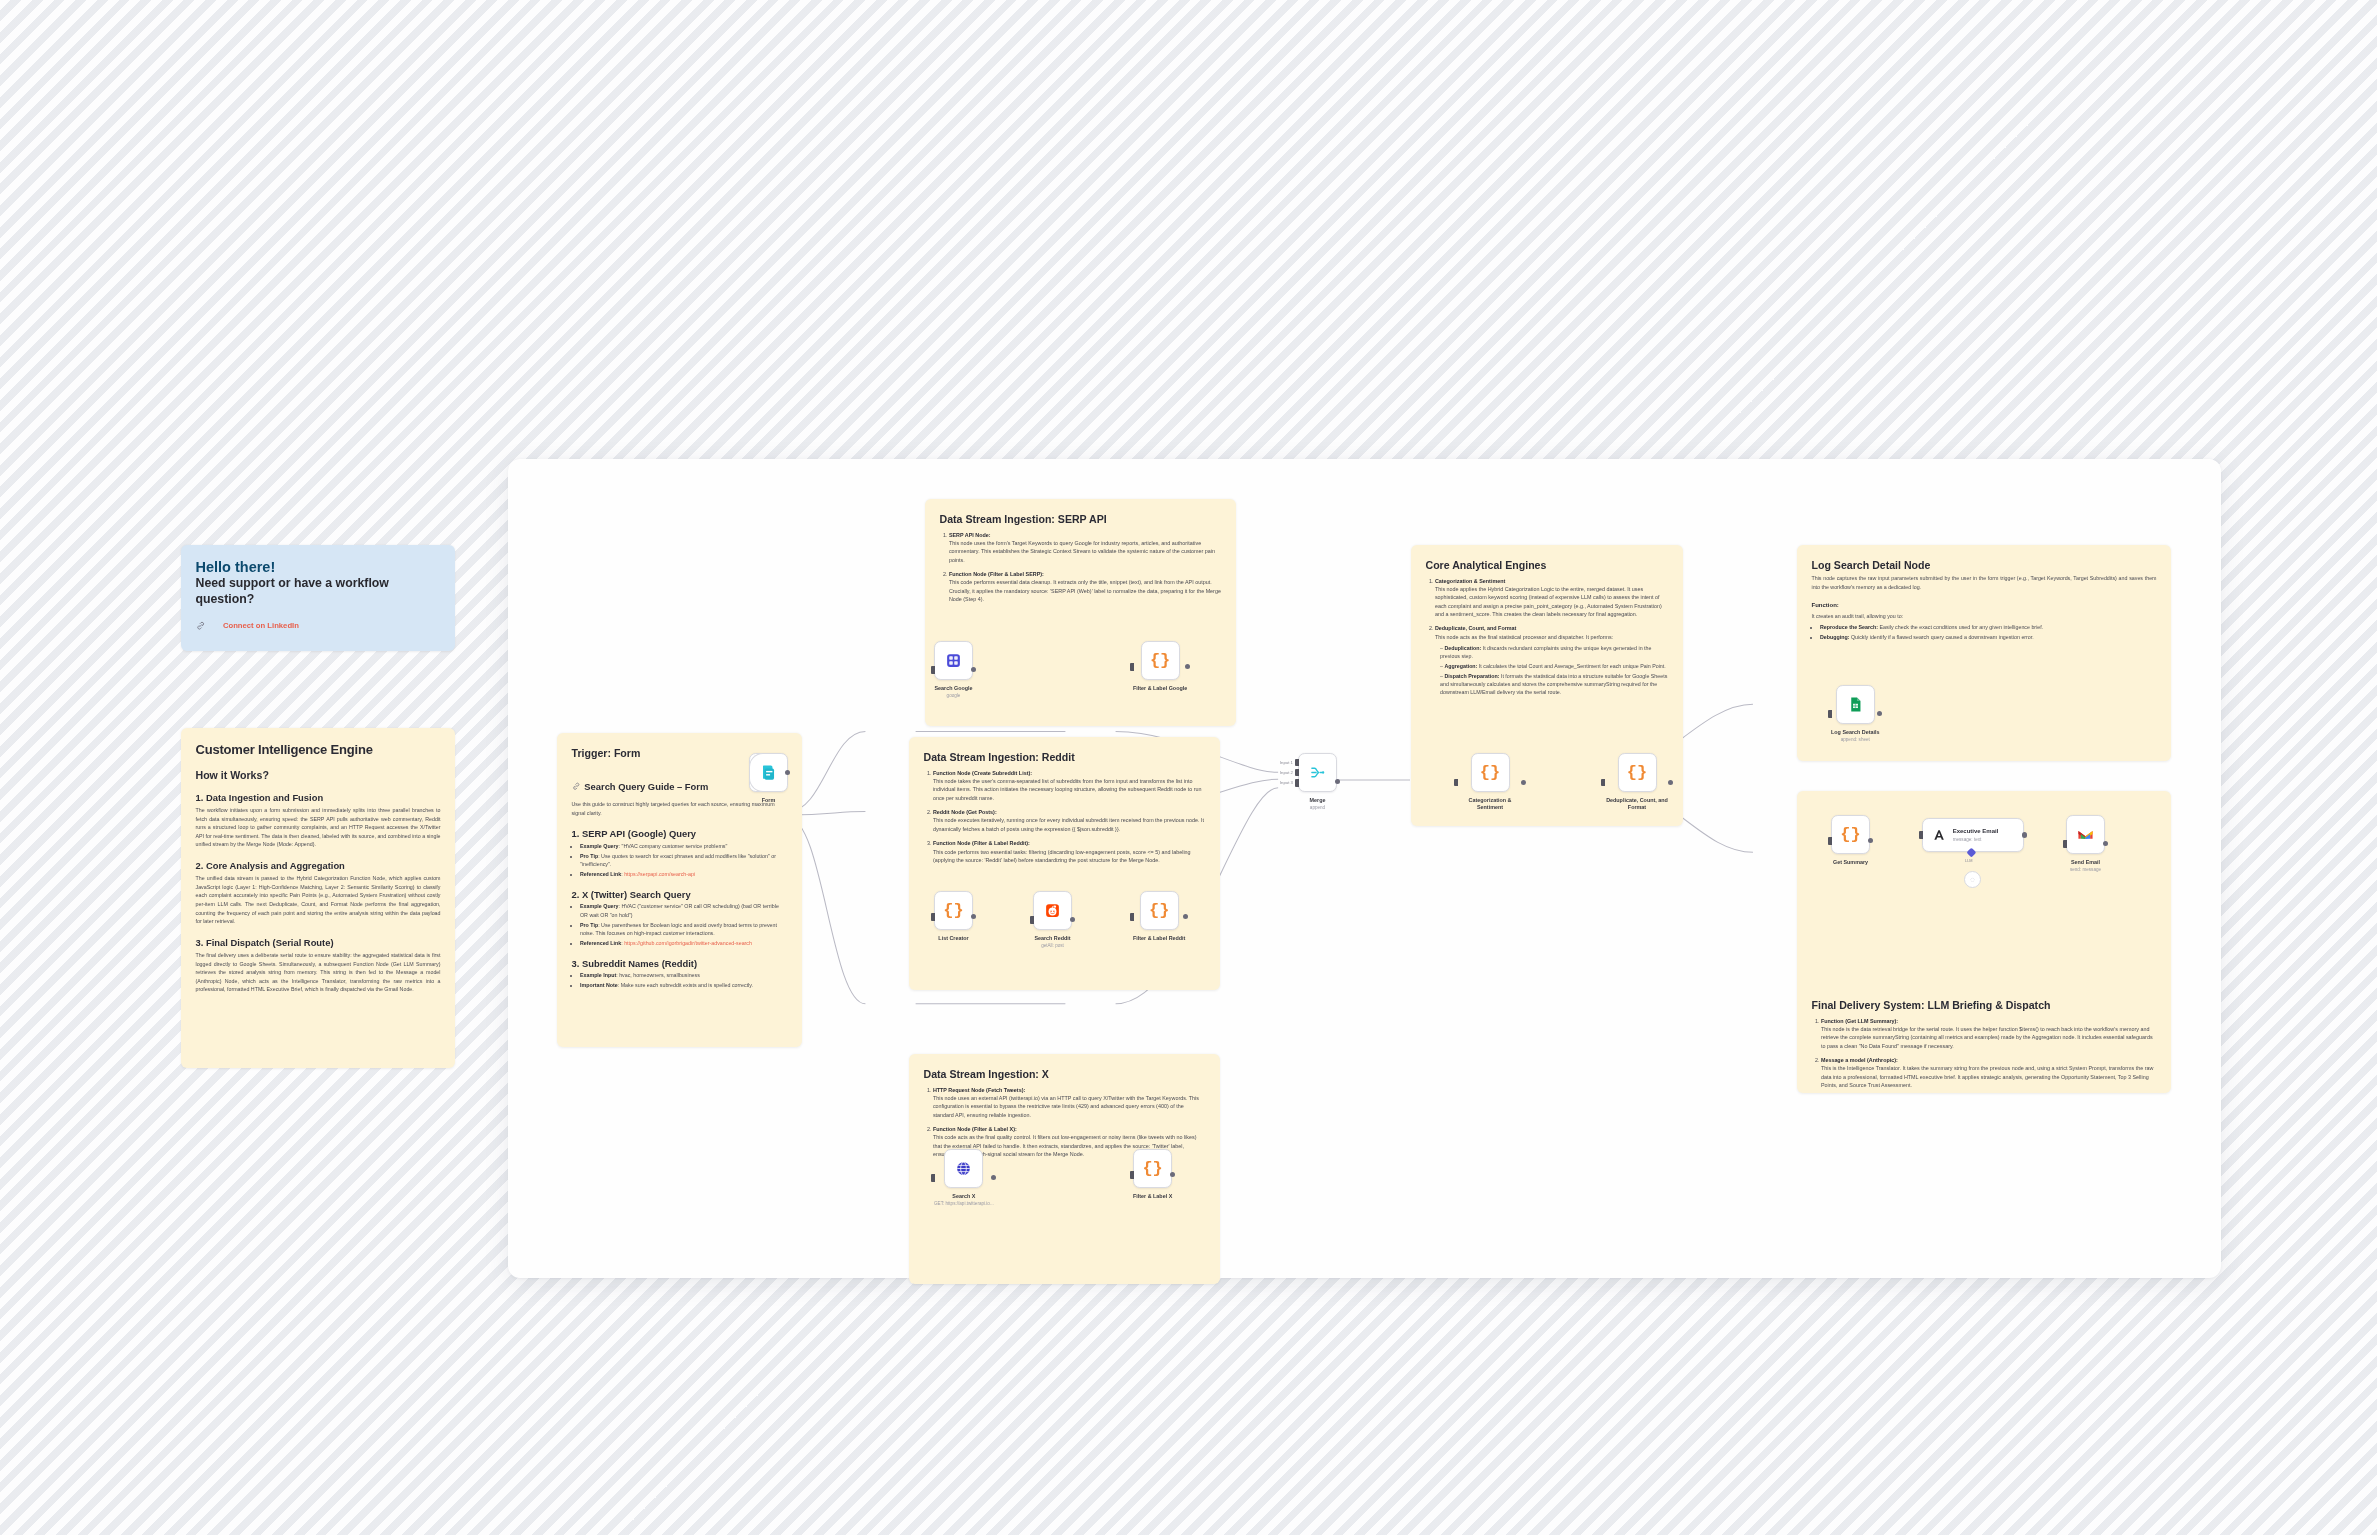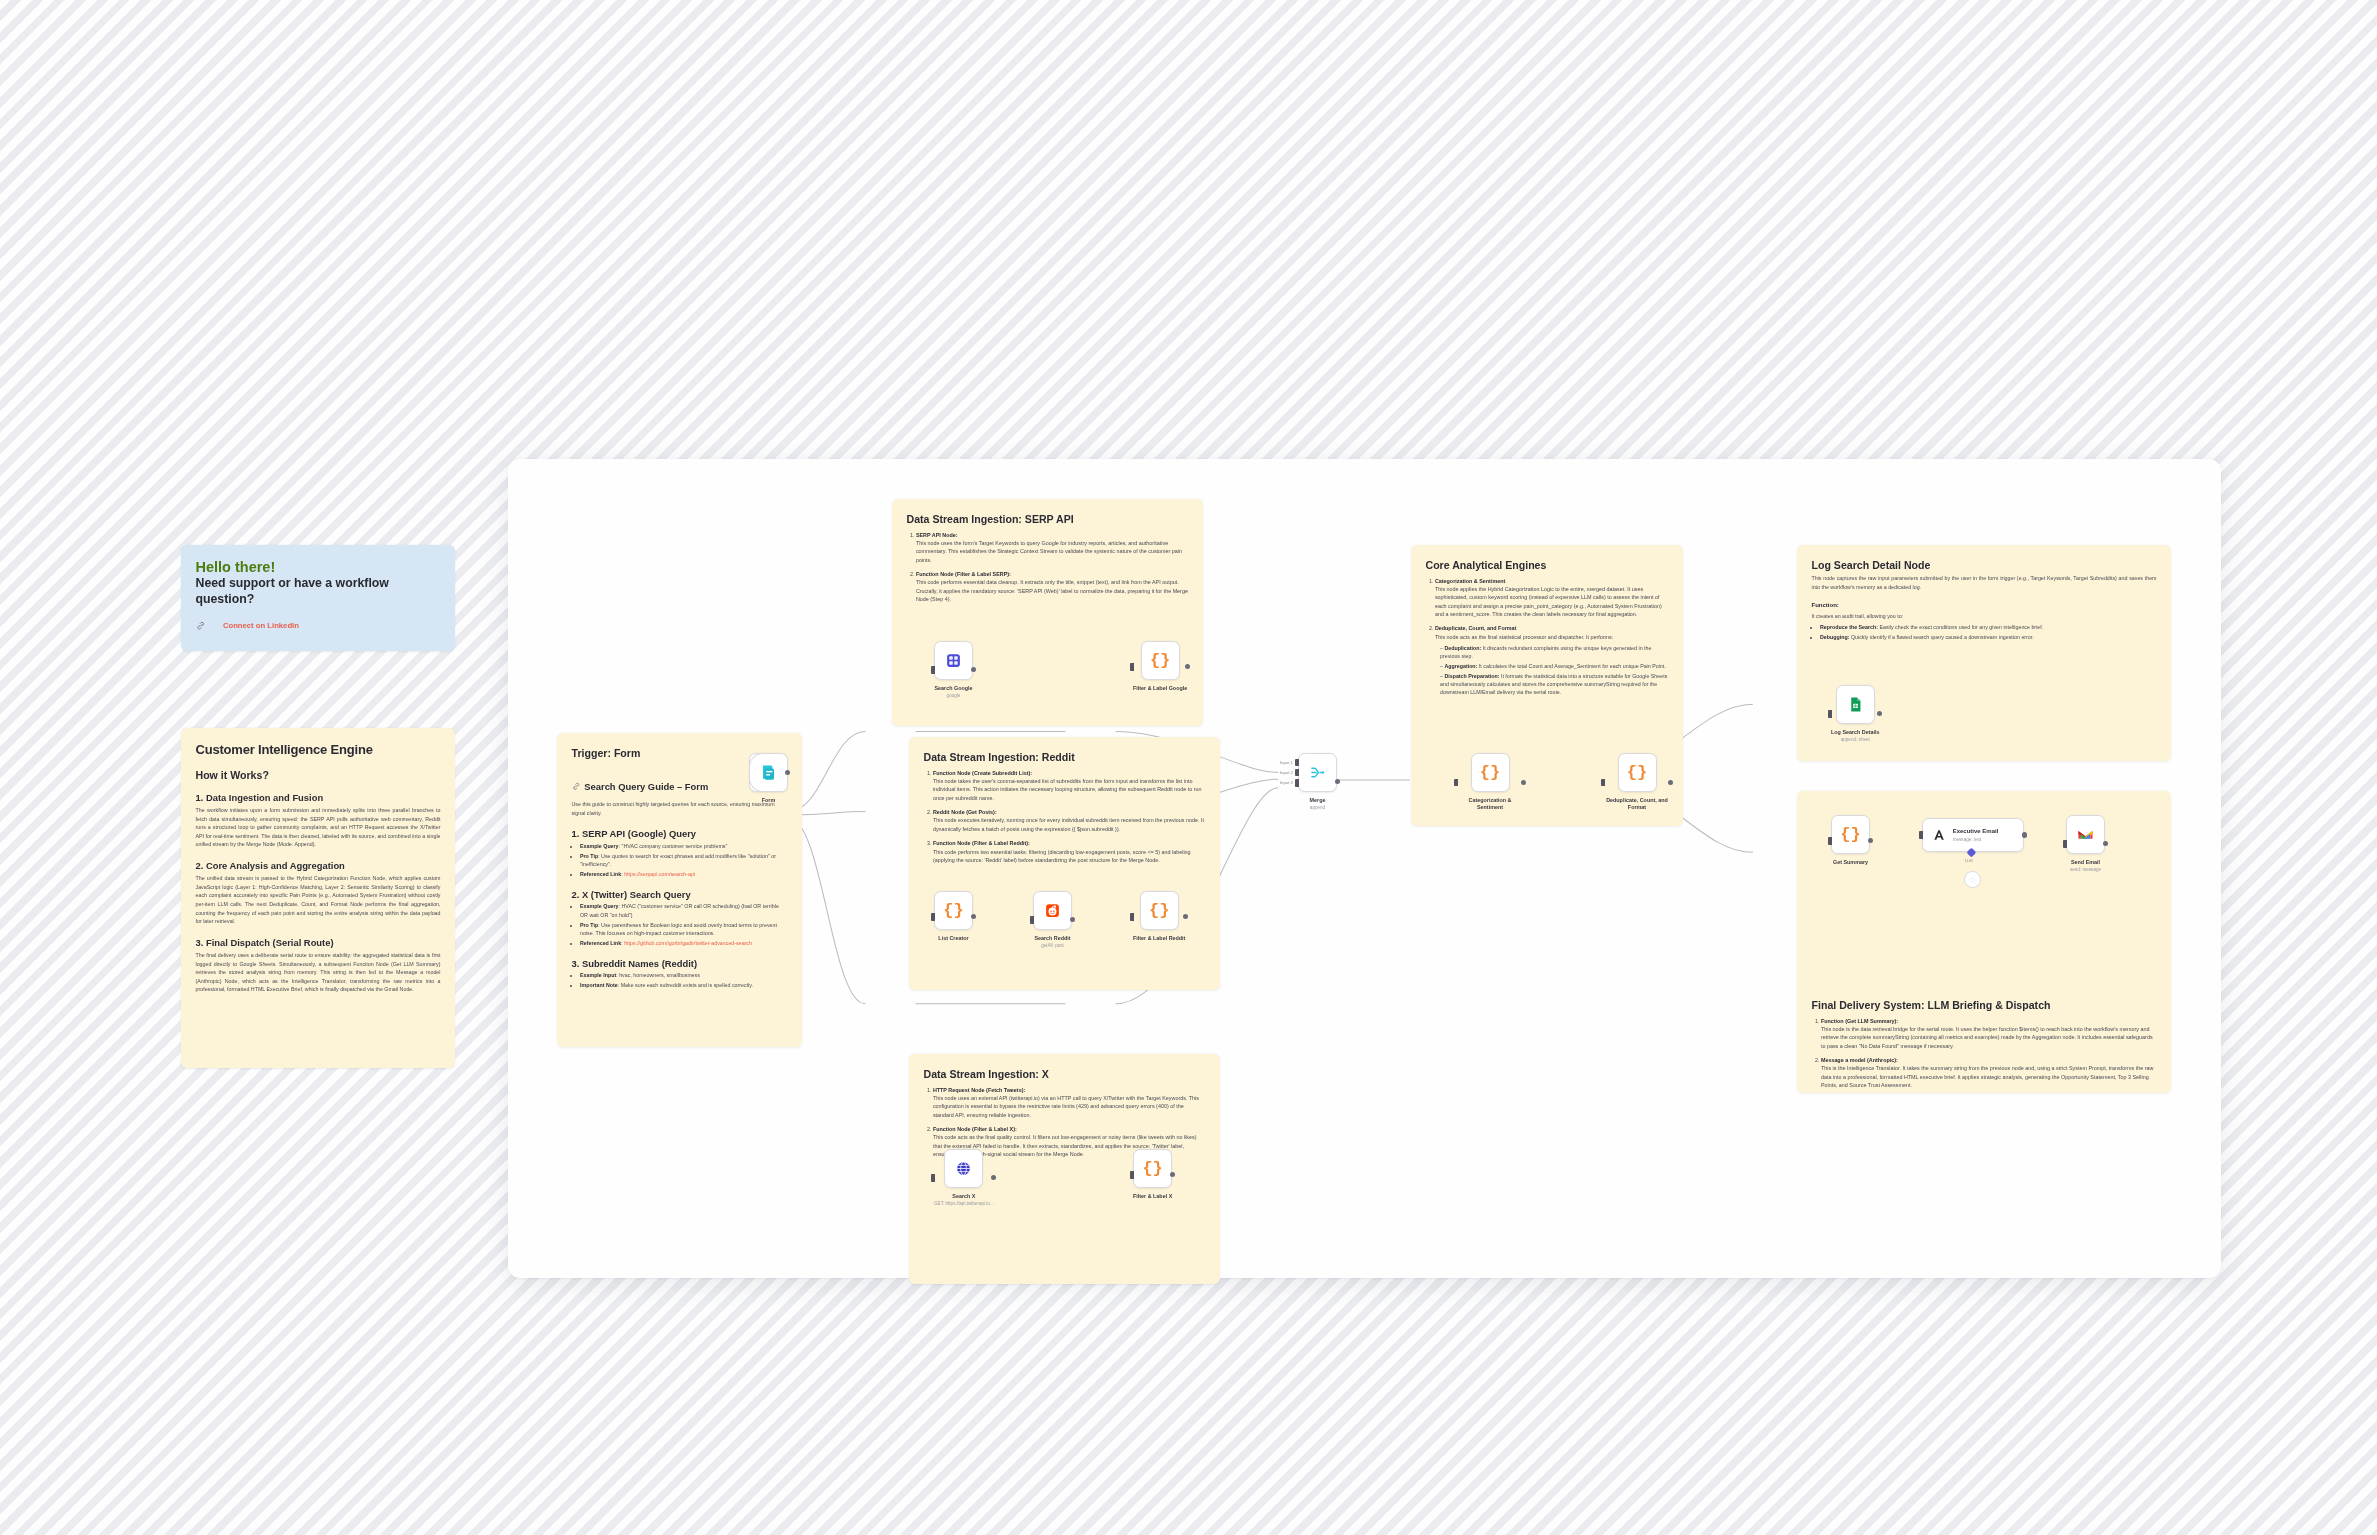--- a/index.html
+++ b/index.html
@@ -36,29 +36,29 @@
   .note ol>li>b{ color:#2b2b34; }
   .note ul{ margin:2.6px 0 0 8.5px; list-style:disc; }
   .note ul li{ font-size:5.3px; line-height:1.55; color:#4a4a52; margin-top:1.7px; }
   .note ul.dash{ list-style:none; margin-left:5.1px; }
   .note ul.dash li:before{ content:"–  "; }
   .lnk{ color:#e8604c; word-break:break-all; }
   .bold{ font-weight:700; color:#2b2b34; }
 
   
   #note-hello{ left:181px; top:545px; width:274px; height:106px; }
-  #note-hello .hh{ font-size:14.5px; font-weight:700; color:#4d7c0f; }
+  #note-hello .hh{ font-size:14.5px; font-weight:700; color:#0c4a6e; }
   #note-hello .hq{ font-size:12.3px; font-weight:700; color:#29292f; margin-top:1px; line-height:1.3; }
   .li-row{ display:flex; align-items:center; gap:18px; margin-top:13.6px; }
   .li-row .lbl{ font-size:7.7px; font-weight:700; color:#e8604c; }
   #note-engine{ left:181px; top:728px; width:274px; height:340px; }
 
   
   #note-trigger{ left:557px; top:733px; width:245px; height:314px; }
-  #note-serp{   left:892px; top:499px; width:311px; height:227px; }
+  #note-serp{   left:925px; top:499px; width:311px; height:227px; }
   #note-reddit{ left:909px; top:737px; width:311px; height:253px; }
   #note-x{      left:909px; top:1054px; width:311px; height:230px; }
   #note-core{   left:1411px; top:545px; width:272px; height:281px; }
   #note-log{    left:1797px; top:545px; width:374px; height:216px; }
   #note-final{  left:1797px; top:791px; width:374px; height:302px; }
 
   
   .node{ position:absolute; display:flex; flex-direction:column; align-items:center; }
   .nbox{
     width:39px; height:39px; background:#fff; border:0.9px solid #d9dae0; border-radius:6.8px;

